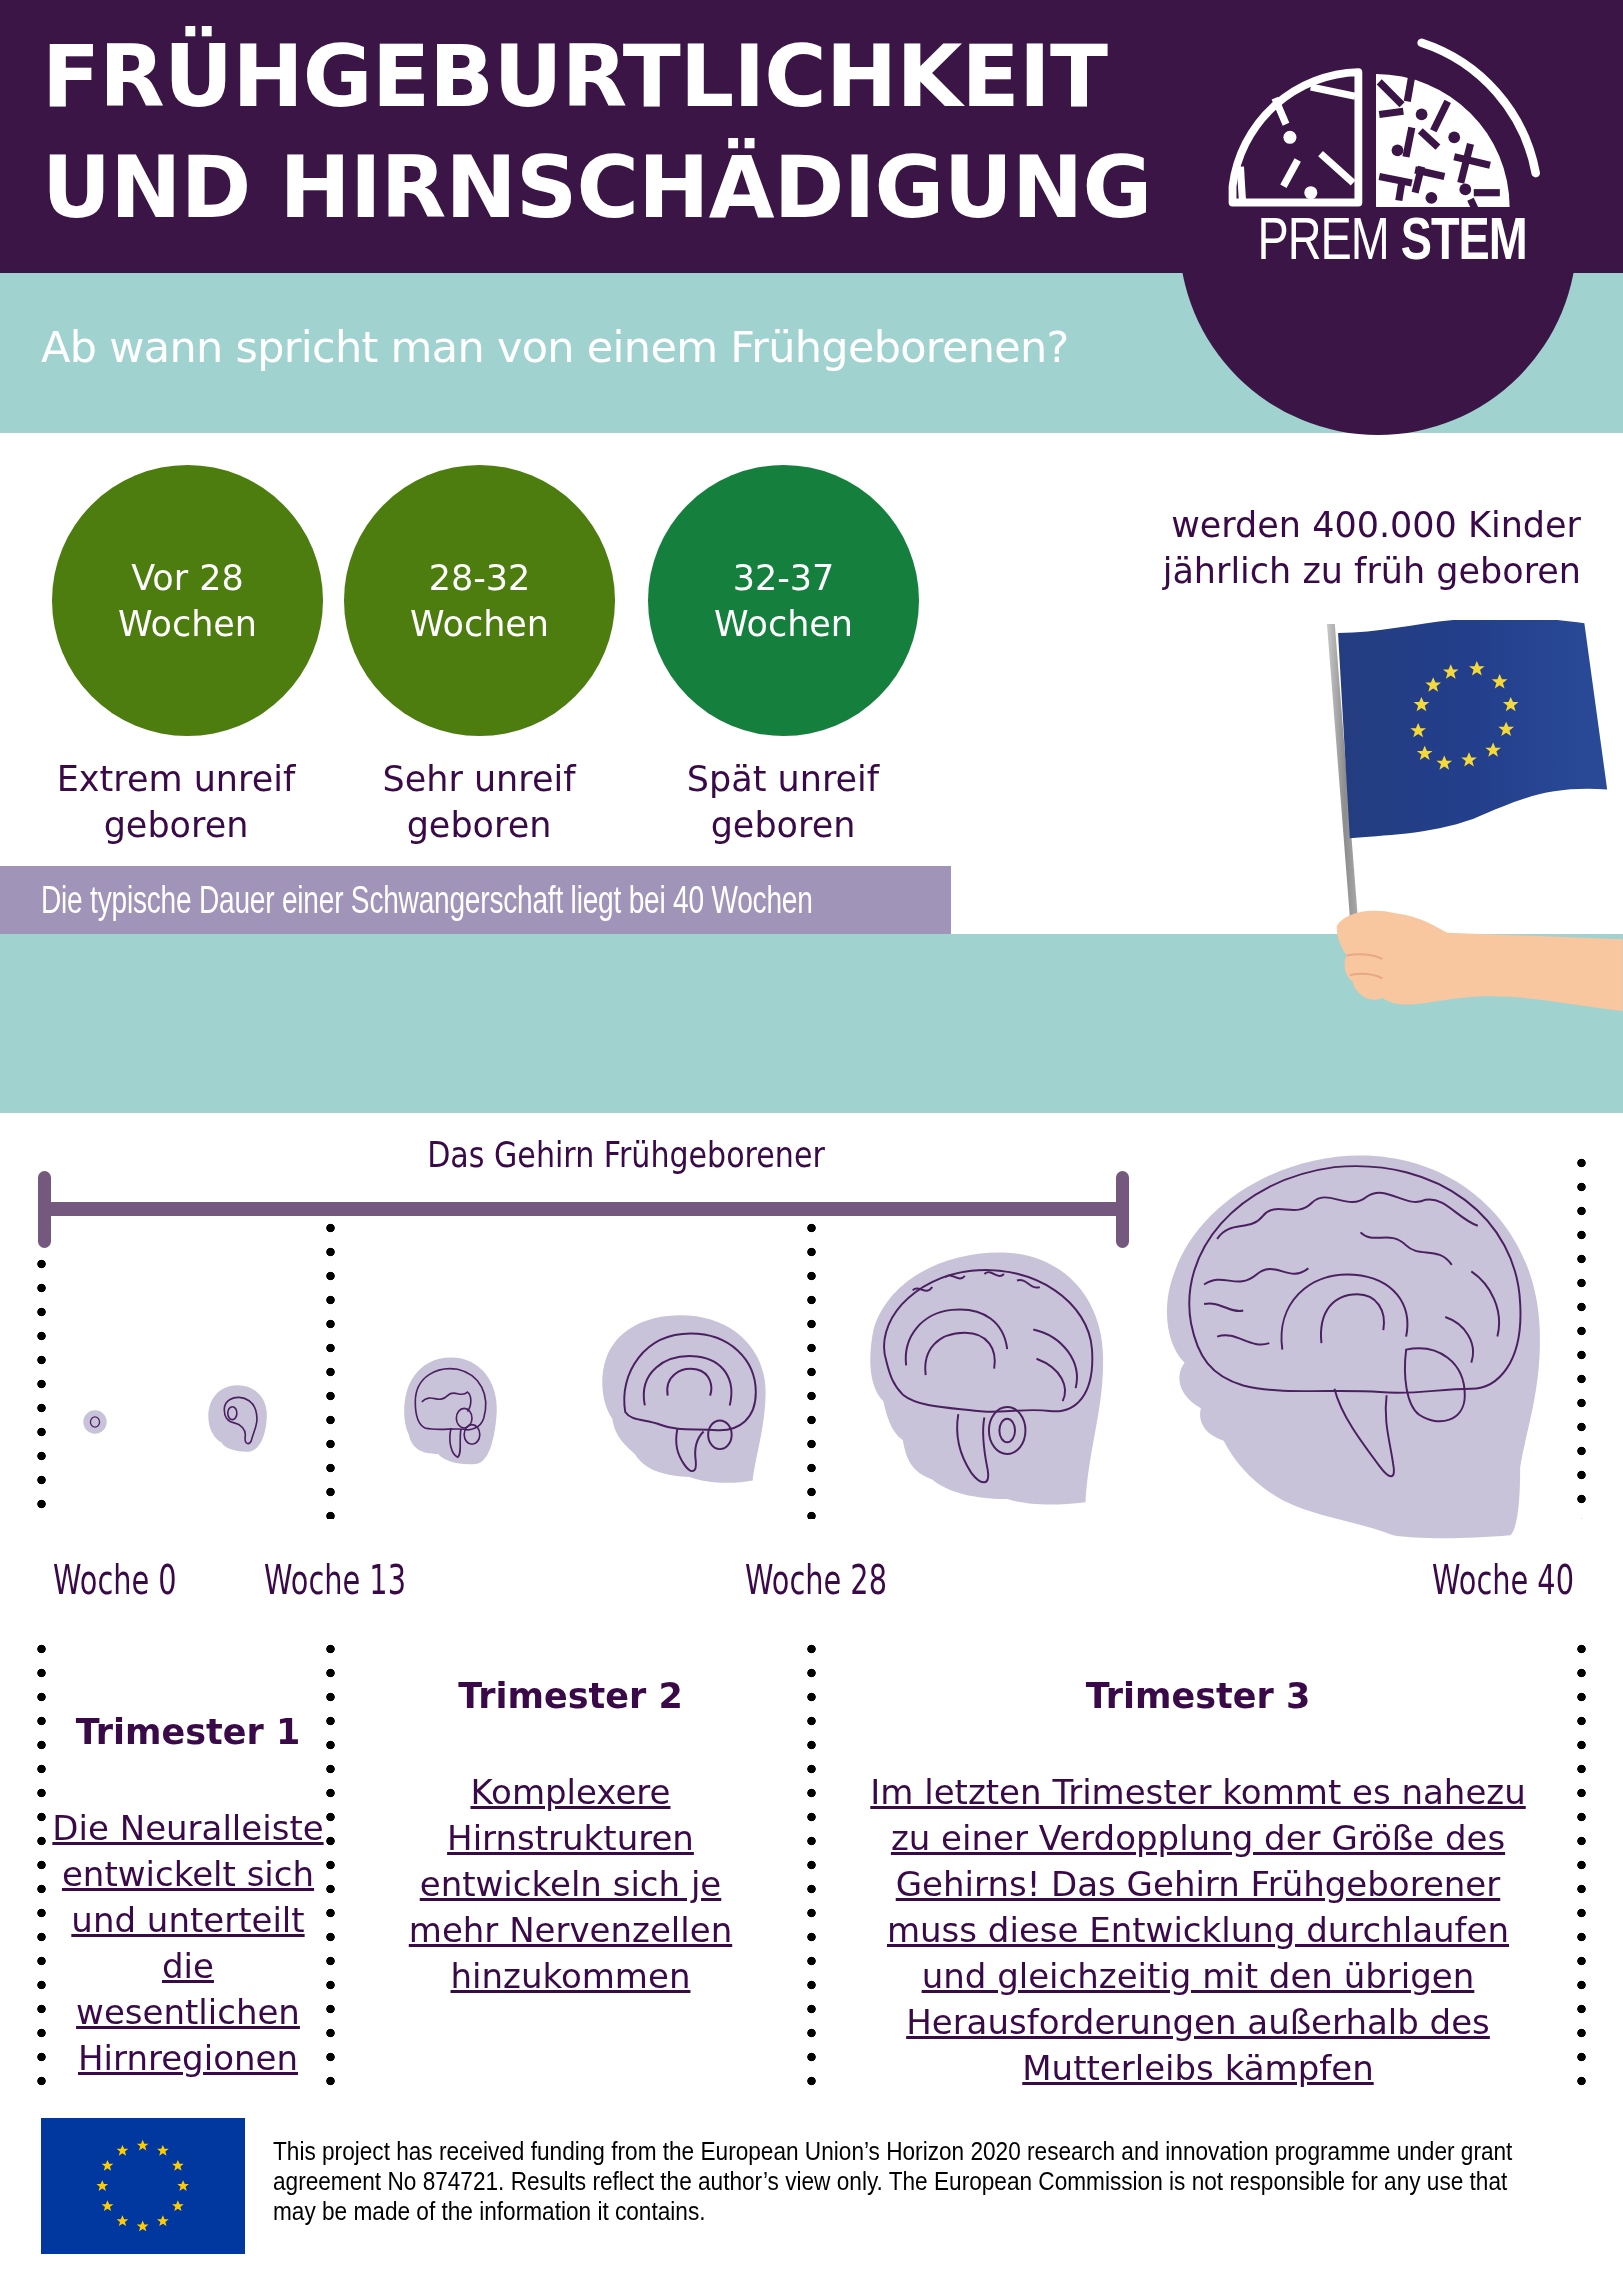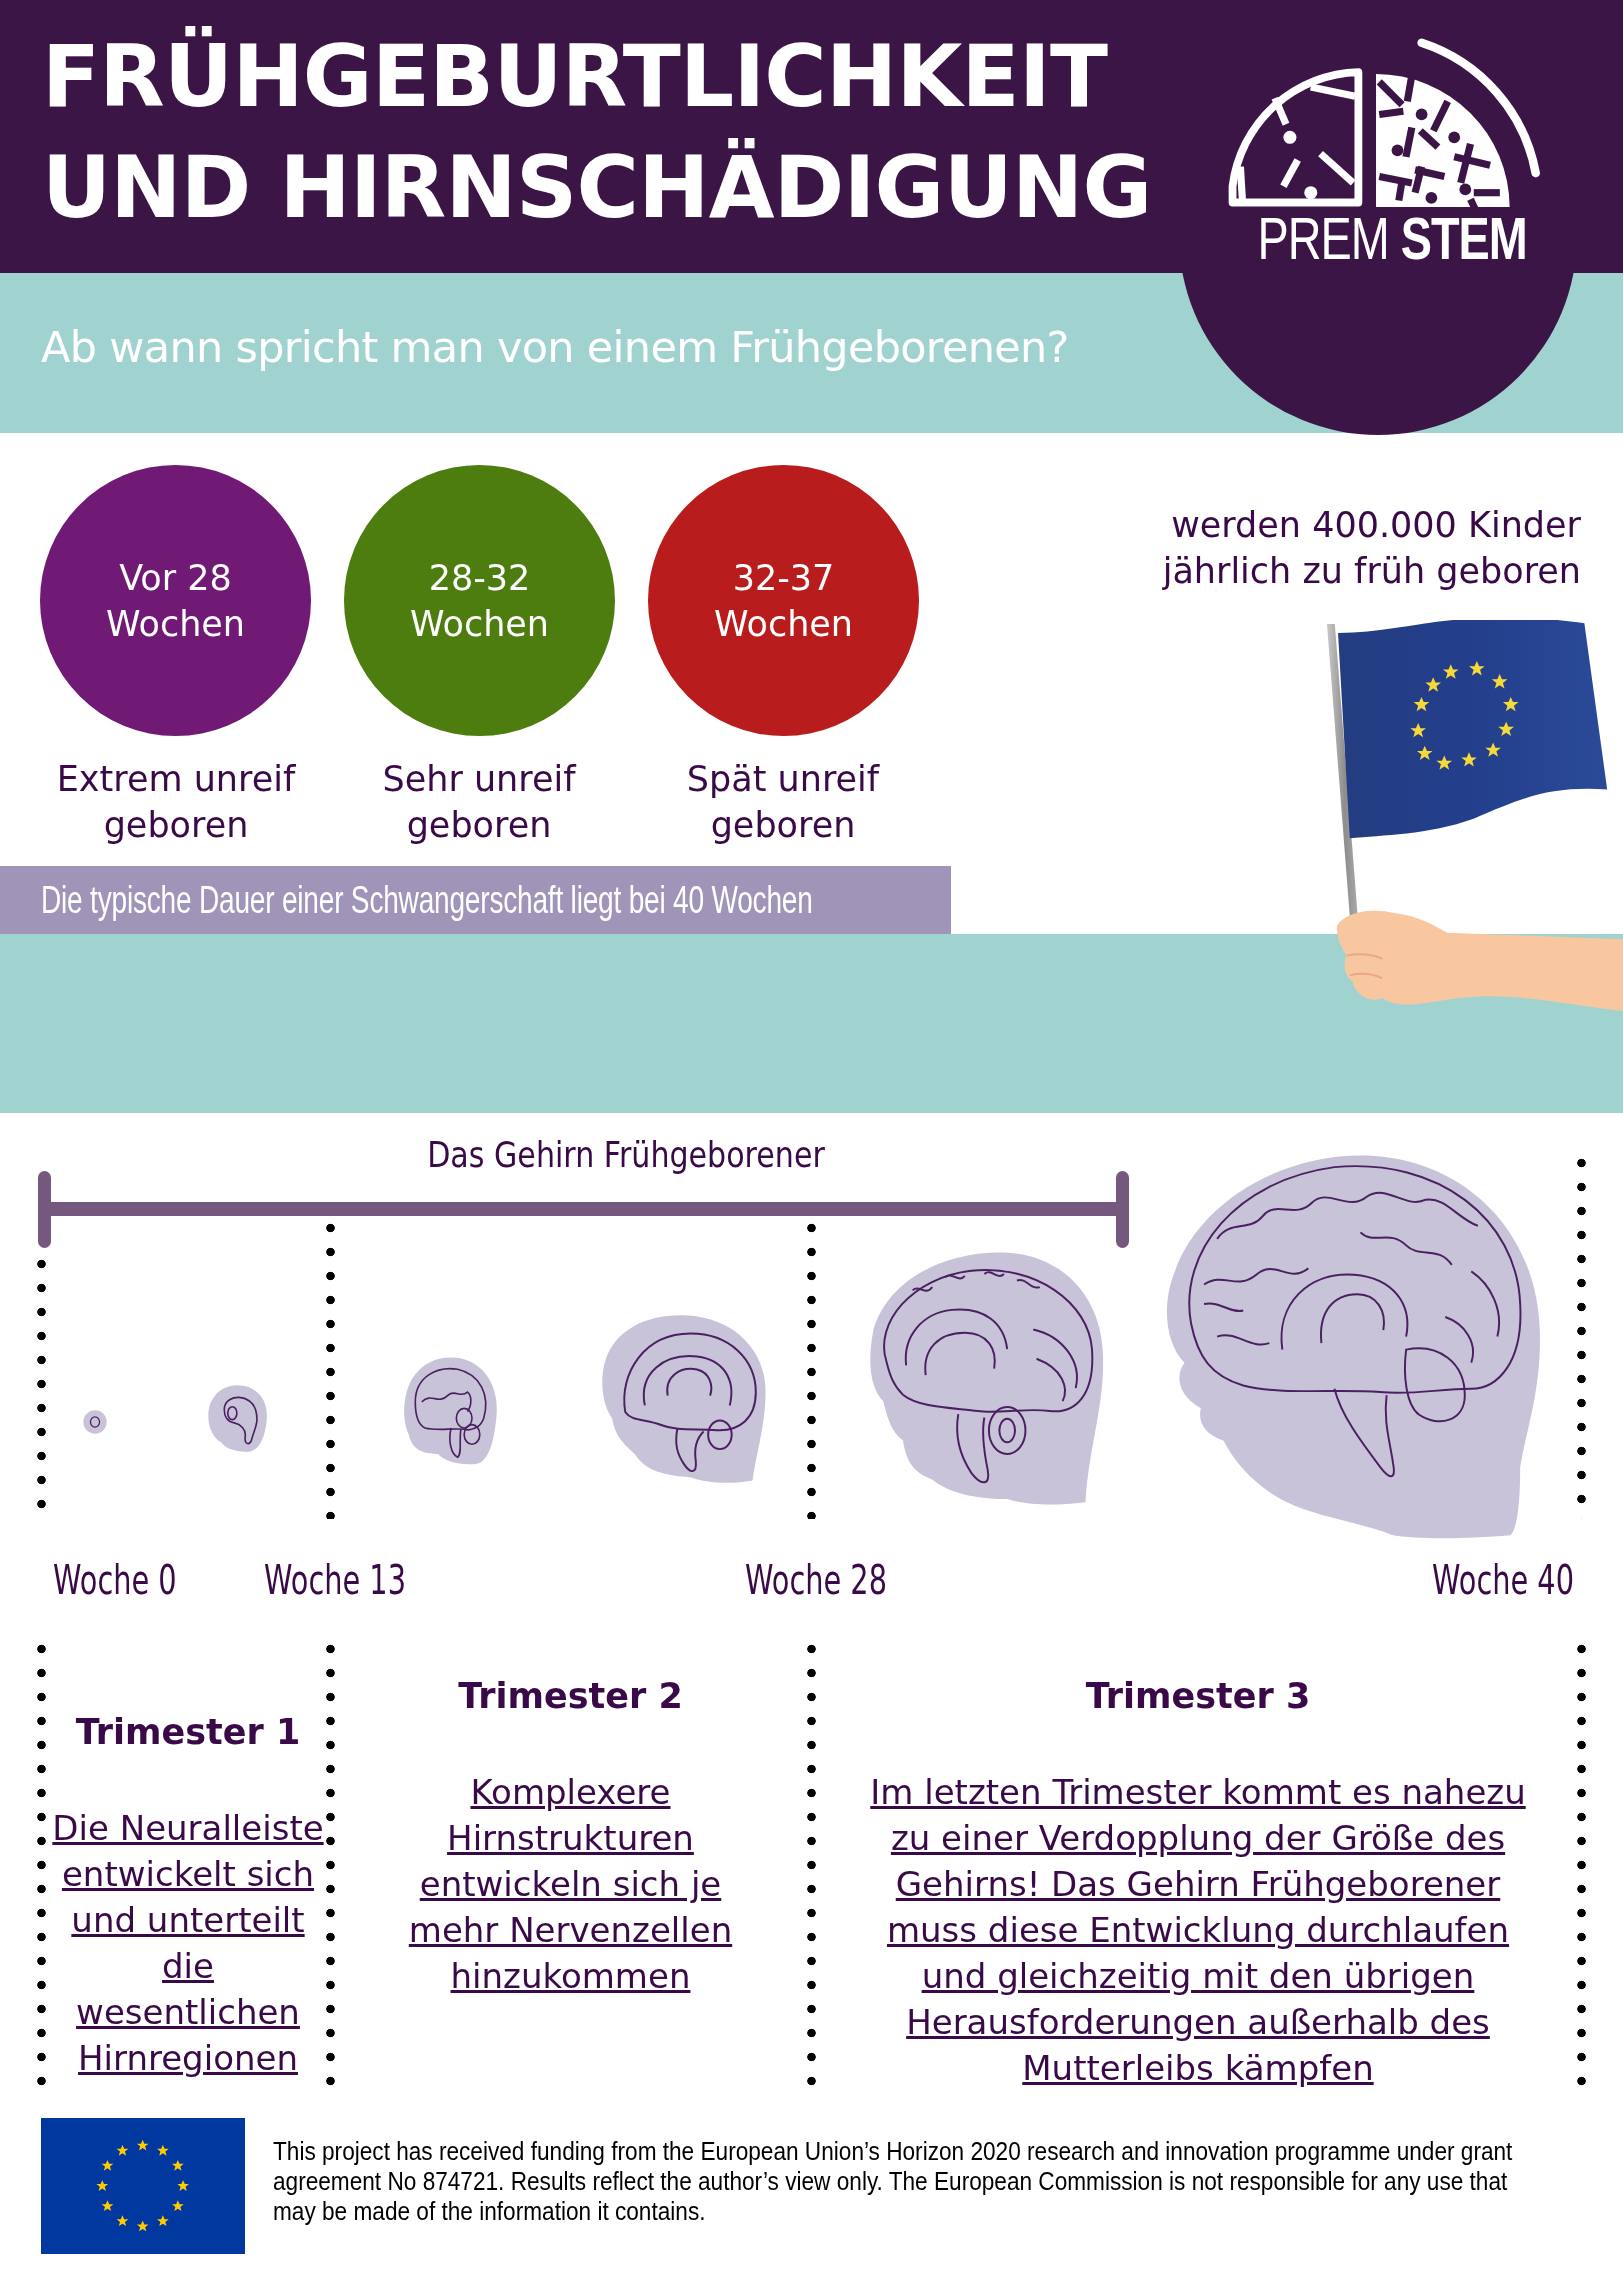--- a/index.html
+++ b/index.html
@@ -40,23 +40,23 @@
     white-space: nowrap; letter-spacing: -0.7px;
   }
 
   
   .circle {
     width: 271px; height: 271px; border-radius: 50%;
     display: flex; align-items: center; justify-content: center; text-align: center;
     color: #ffffff; font-family: "DejaVu Sans", sans-serif; font-size: 35px; line-height: 46px;
     top: 465px;
   }
-  .circle.c1 { left: 40px;  background: #701a75; }
+  .circle.c1 { left: 52px;  background: #4d7c0f; }
   .circle.c2 { left: 344px; background: #4d7c0f; }
-  .circle.c3 { left: 648px; background: #b91c1c; }
+  .circle.c3 { left: 648px; background: #15803d; }
   .circle-caption {
     top: 756px; width: 300px; text-align: center; color: #3a0a48;
     font-family: "DejaVu Sans", sans-serif; font-size: 35px; line-height: 46px;
   }
   .circle-caption.k1 { left: 26px; }
   .circle-caption.k2 { left: 329px; }
   .circle-caption.k3 { left: 633px; }
 
   .stat-text {
     left: 913px; top: 456px; width: 668px; text-align: right; color: #3a0a48;

